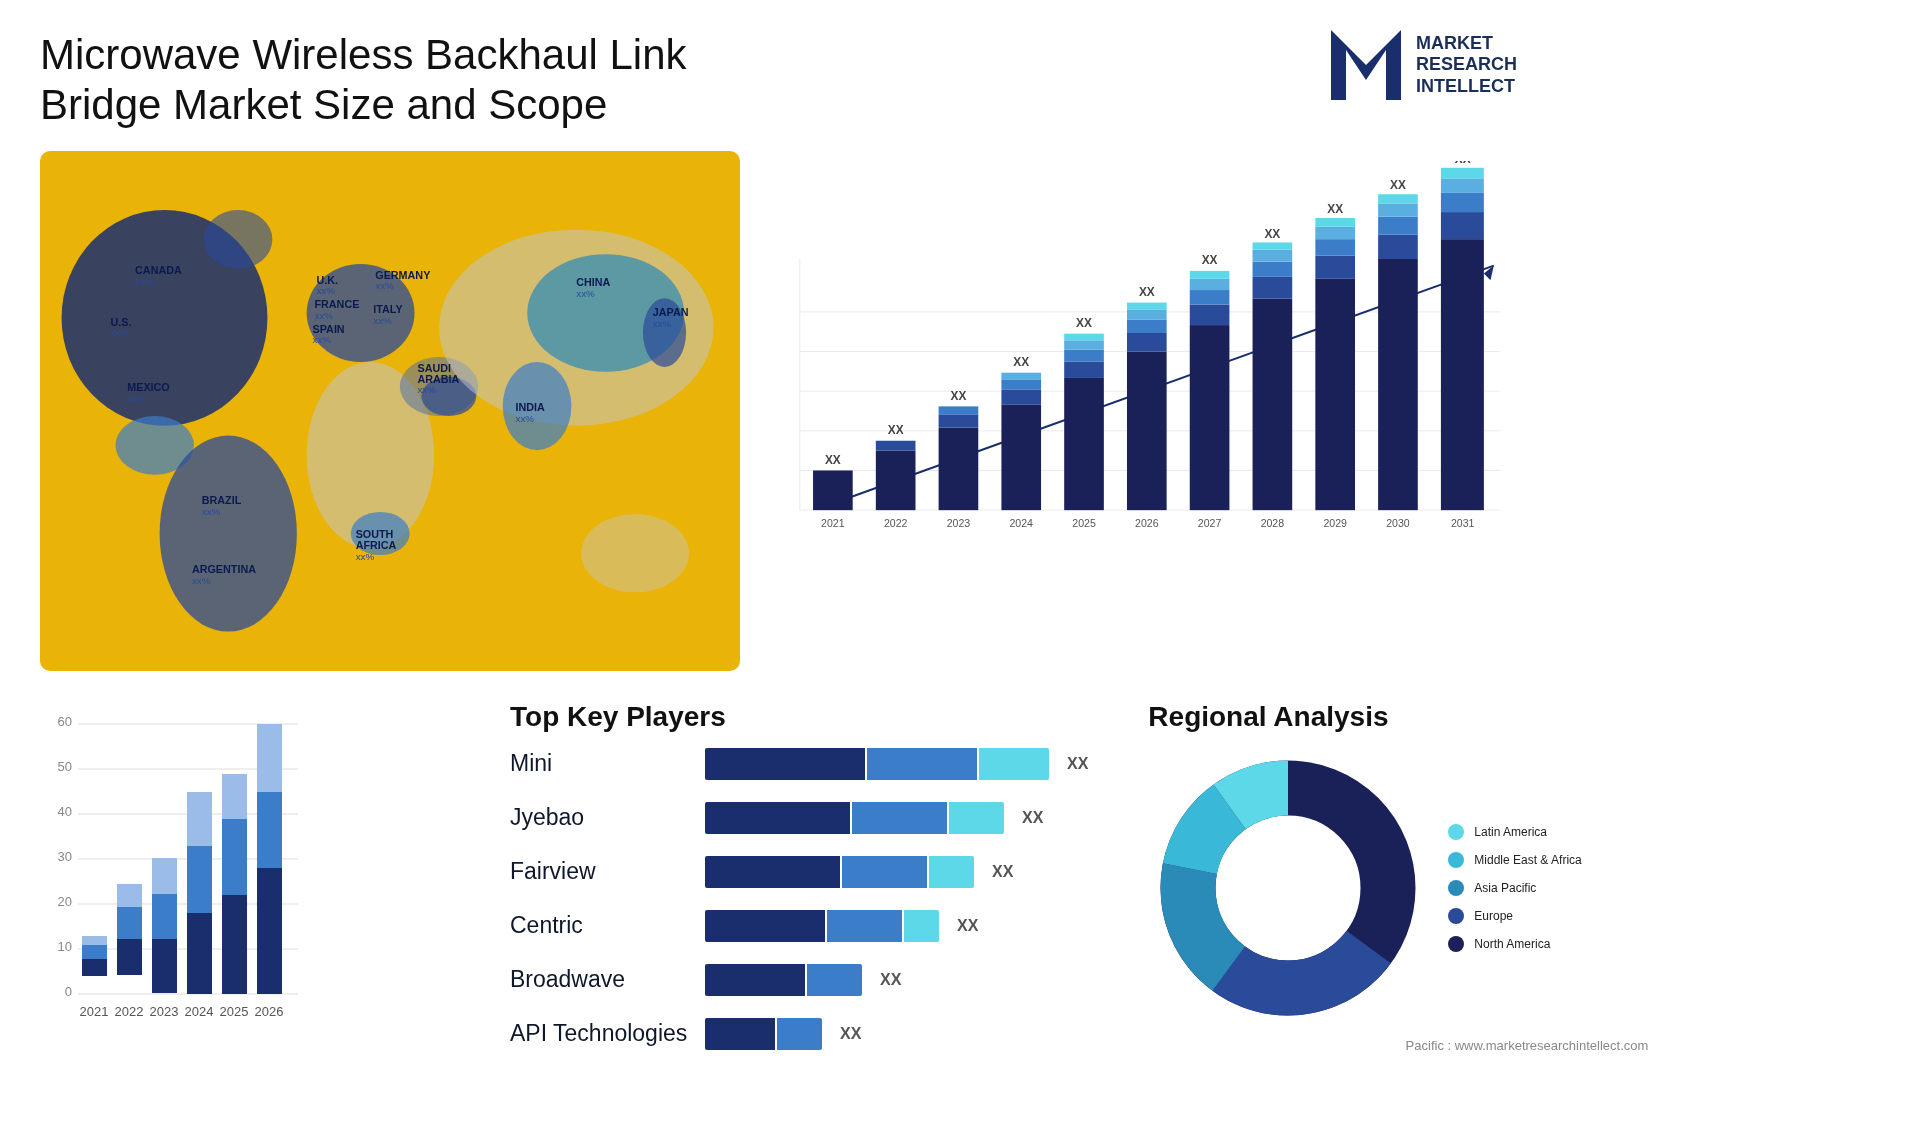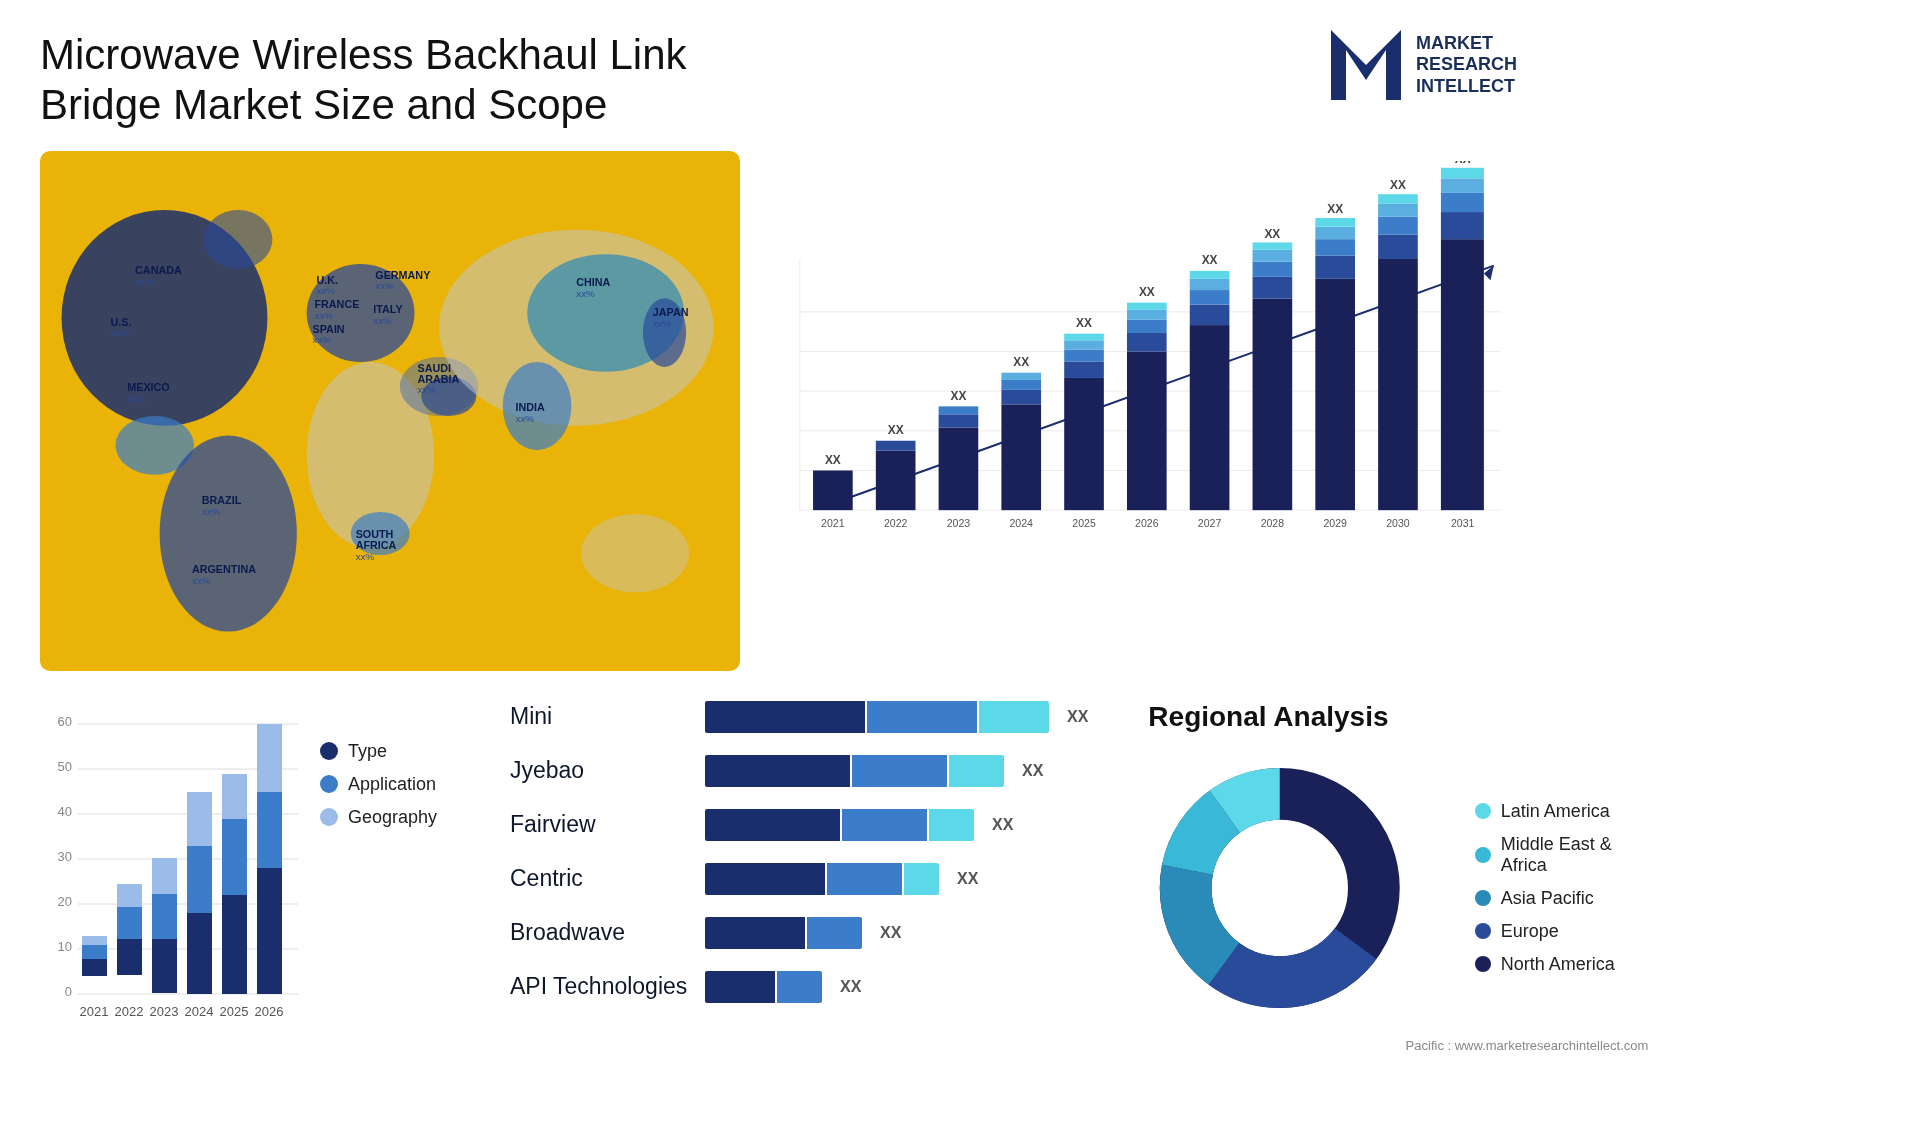--- a/index.html
+++ b/index.html
@@ -141,22 +141,21 @@
     }
     .regional-legend {
       display: flex;
       flex-direction: column;
       gap: 12px;
     }
     .regional-legend-item {
       display: flex;
       align-items: center;
       gap: 10px;
-      font-size: 18px;
-      margin-left: 43px;
+      font-size: 12px;
     }
     .regional-legend-dot {
       width: 16px;
       height: 16px;
       border-radius: 50%;
       flex-shrink: 0;
     }
 
     
     .source-text {
@@ -398,38 +397,25 @@
           <rect x="207" y="23" width="25" height="68" fill="#9bbce8"></rect>
 
           <text x="44" y="315" font-size="13" fill="#555" text-anchor="middle">2021</text>
           <text x="79" y="315" font-size="13" fill="#555" text-anchor="middle">2022</text>
           <text x="114" y="315" font-size="13" fill="#555" text-anchor="middle">2023</text>
           <text x="149" y="315" font-size="13" fill="#555" text-anchor="middle">2024</text>
           <text x="184" y="315" font-size="13" fill="#555" text-anchor="middle">2025</text>
           <text x="219" y="315" font-size="13" fill="#555" text-anchor="middle">2026</text>
         </svg>
 
-        <div style="margin-top: 40px;">
-          <div class="legend-item">
-            <div class="legend-dot" style="background:#1a2e6e;"></div>
-            <span>Type</span>
-          </div>
-          <div class="legend-item">
-            <div class="legend-dot" style="background:#3b7dc8;"></div>
-            <span>Application</span>
-          </div>
-          <div class="legend-item">
-            <div class="legend-dot" style="background:#9bbce8;"></div>
-            <span>Geography</span>
-          </div>
-        </div>
       </div>
     </div>
 
     <div class="players-section">
+      <div class="section-title">Top Key Players</div>
       <div>
 
         <div class="player-row">
           <div class="player-name">Mini</div>
           <div class="player-bar-container">
             <div class="player-bar-segments">
               <div style="width:160px; height:32px; background:#1a2e6e; border-radius:2px 0 0 2px;"></div>
               <div style="width:110px; height:32px; background:#3b7dc8;"></div>
               <div style="width:70px; height:32px; background:#5dd8e8; border-radius:0 2px 2px 0;"></div>
             </div>

